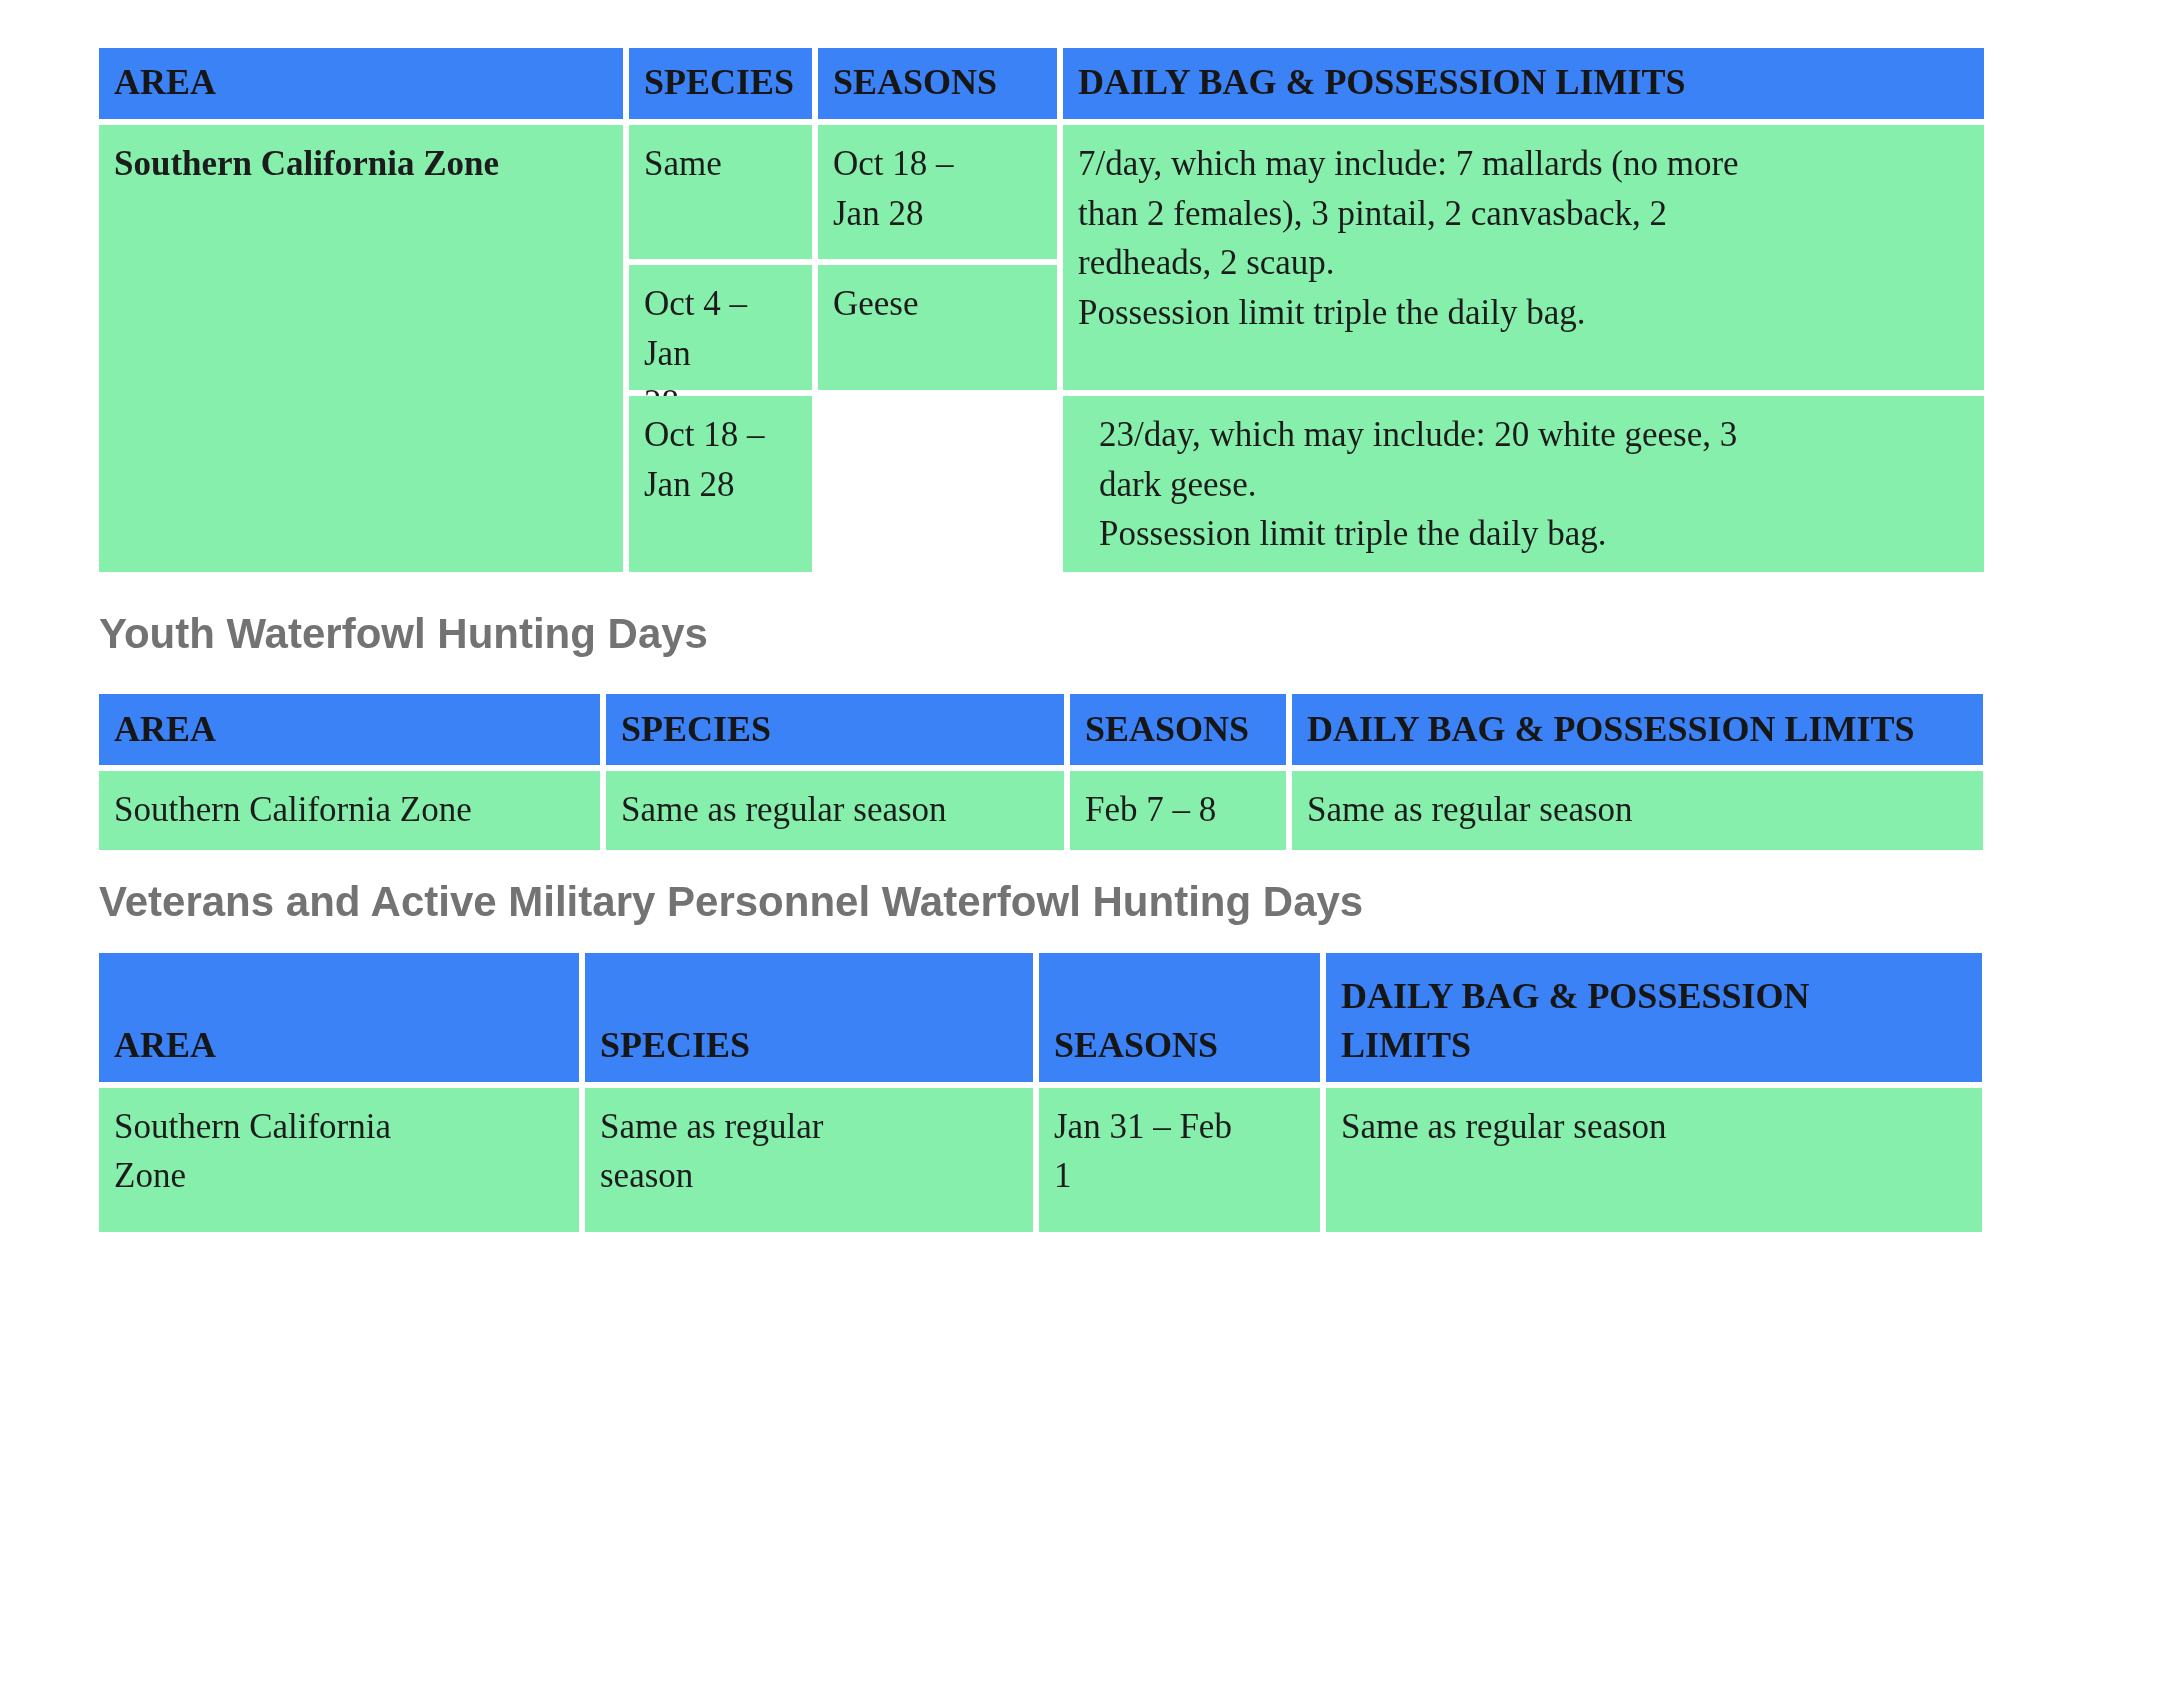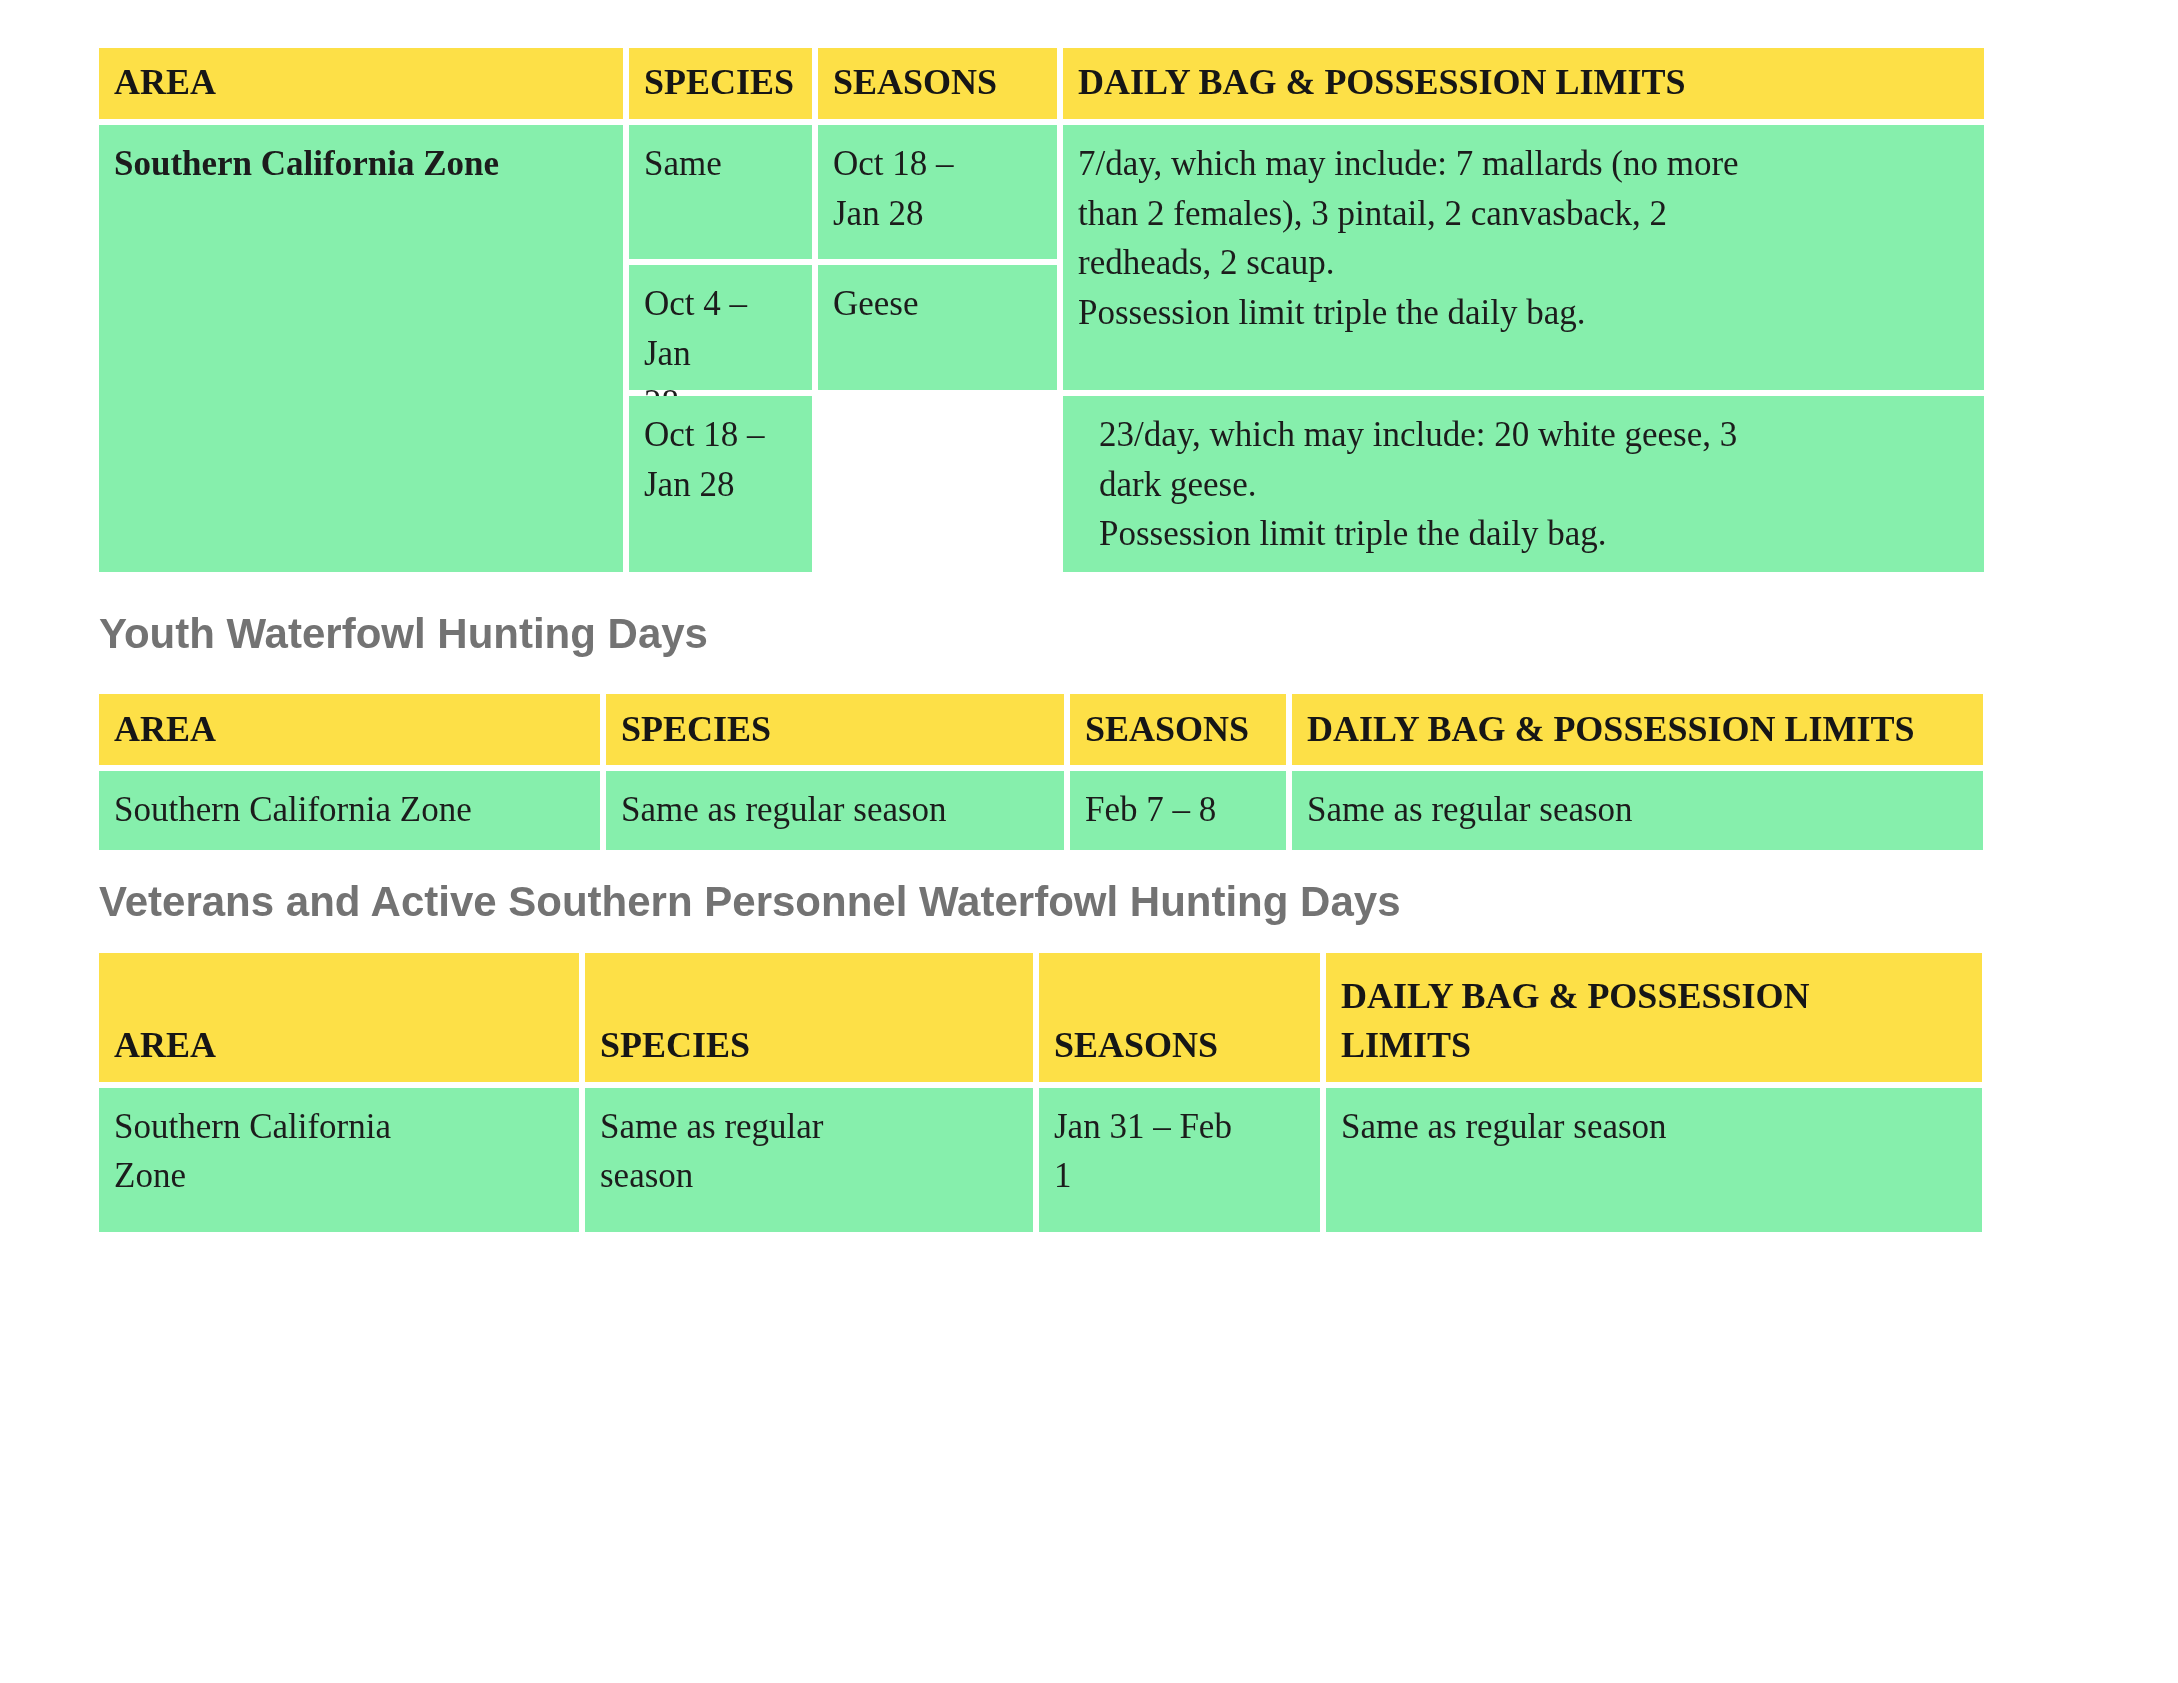--- a/index.html
+++ b/index.html
@@ -31,21 +31,21 @@
   }
   #youth-heading { margin-top: 38px; }
   #veterans-heading { margin-top: 28px; }
 
   .tbl { display: grid; gap: 6px; background: #ffffff; }
   #regular-table { margin-top: 48px; grid-template-columns: 524px 183px 239px 921px; grid-template-rows: 71px 134px 125px 176px; }
   #youth-table    { margin-top: 36px; grid-template-columns: 501px 458px 216px 691px; grid-template-rows: 71px 79px; }
   #veterans-table { margin-top: 26px; grid-template-columns: 480px 448px 281px 656px; grid-template-rows: 129px 144px; }
 
   .th {
-    background: #fde047;
+    background: #3b82f6;
     font-weight: bold;
     font-size: 36px;
     line-height: 1.35;
     display: flex;
     align-items: flex-end;
     padding: 8px 14px 12px 15px;
     white-space: pre-line;
     color: #161616;
   }
   .td {
@@ -102,21 +102,21 @@
     <div class="th">SPECIES</div>
     <div class="th">SEASONS</div>
     <div class="th">DAILY BAG &amp; POSSESSION LIMITS</div>
 
     <div class="td">Southern California Zone</div>
     <div class="td">Same as regular season</div>
     <div class="td">Feb 7 – 8</div>
     <div class="td">Same as regular season</div>
   </div>
 
-  <h2 class="section-heading" id="veterans-heading">Veterans and Active Southern Personnel Waterfowl Hunting Days</h2>
+  <h2 class="section-heading" id="veterans-heading">Veterans and Active Military Personnel Waterfowl Hunting Days</h2>
 
   <div class="tbl" id="veterans-table">
     <div class="th">AREA</div>
     <div class="th">SPECIES</div>
     <div class="th">SEASONS</div>
     <div class="th">DAILY BAG &amp; POSSESSION
 LIMITS</div>
 
     <div class="td">Southern California
 Zone</div>

